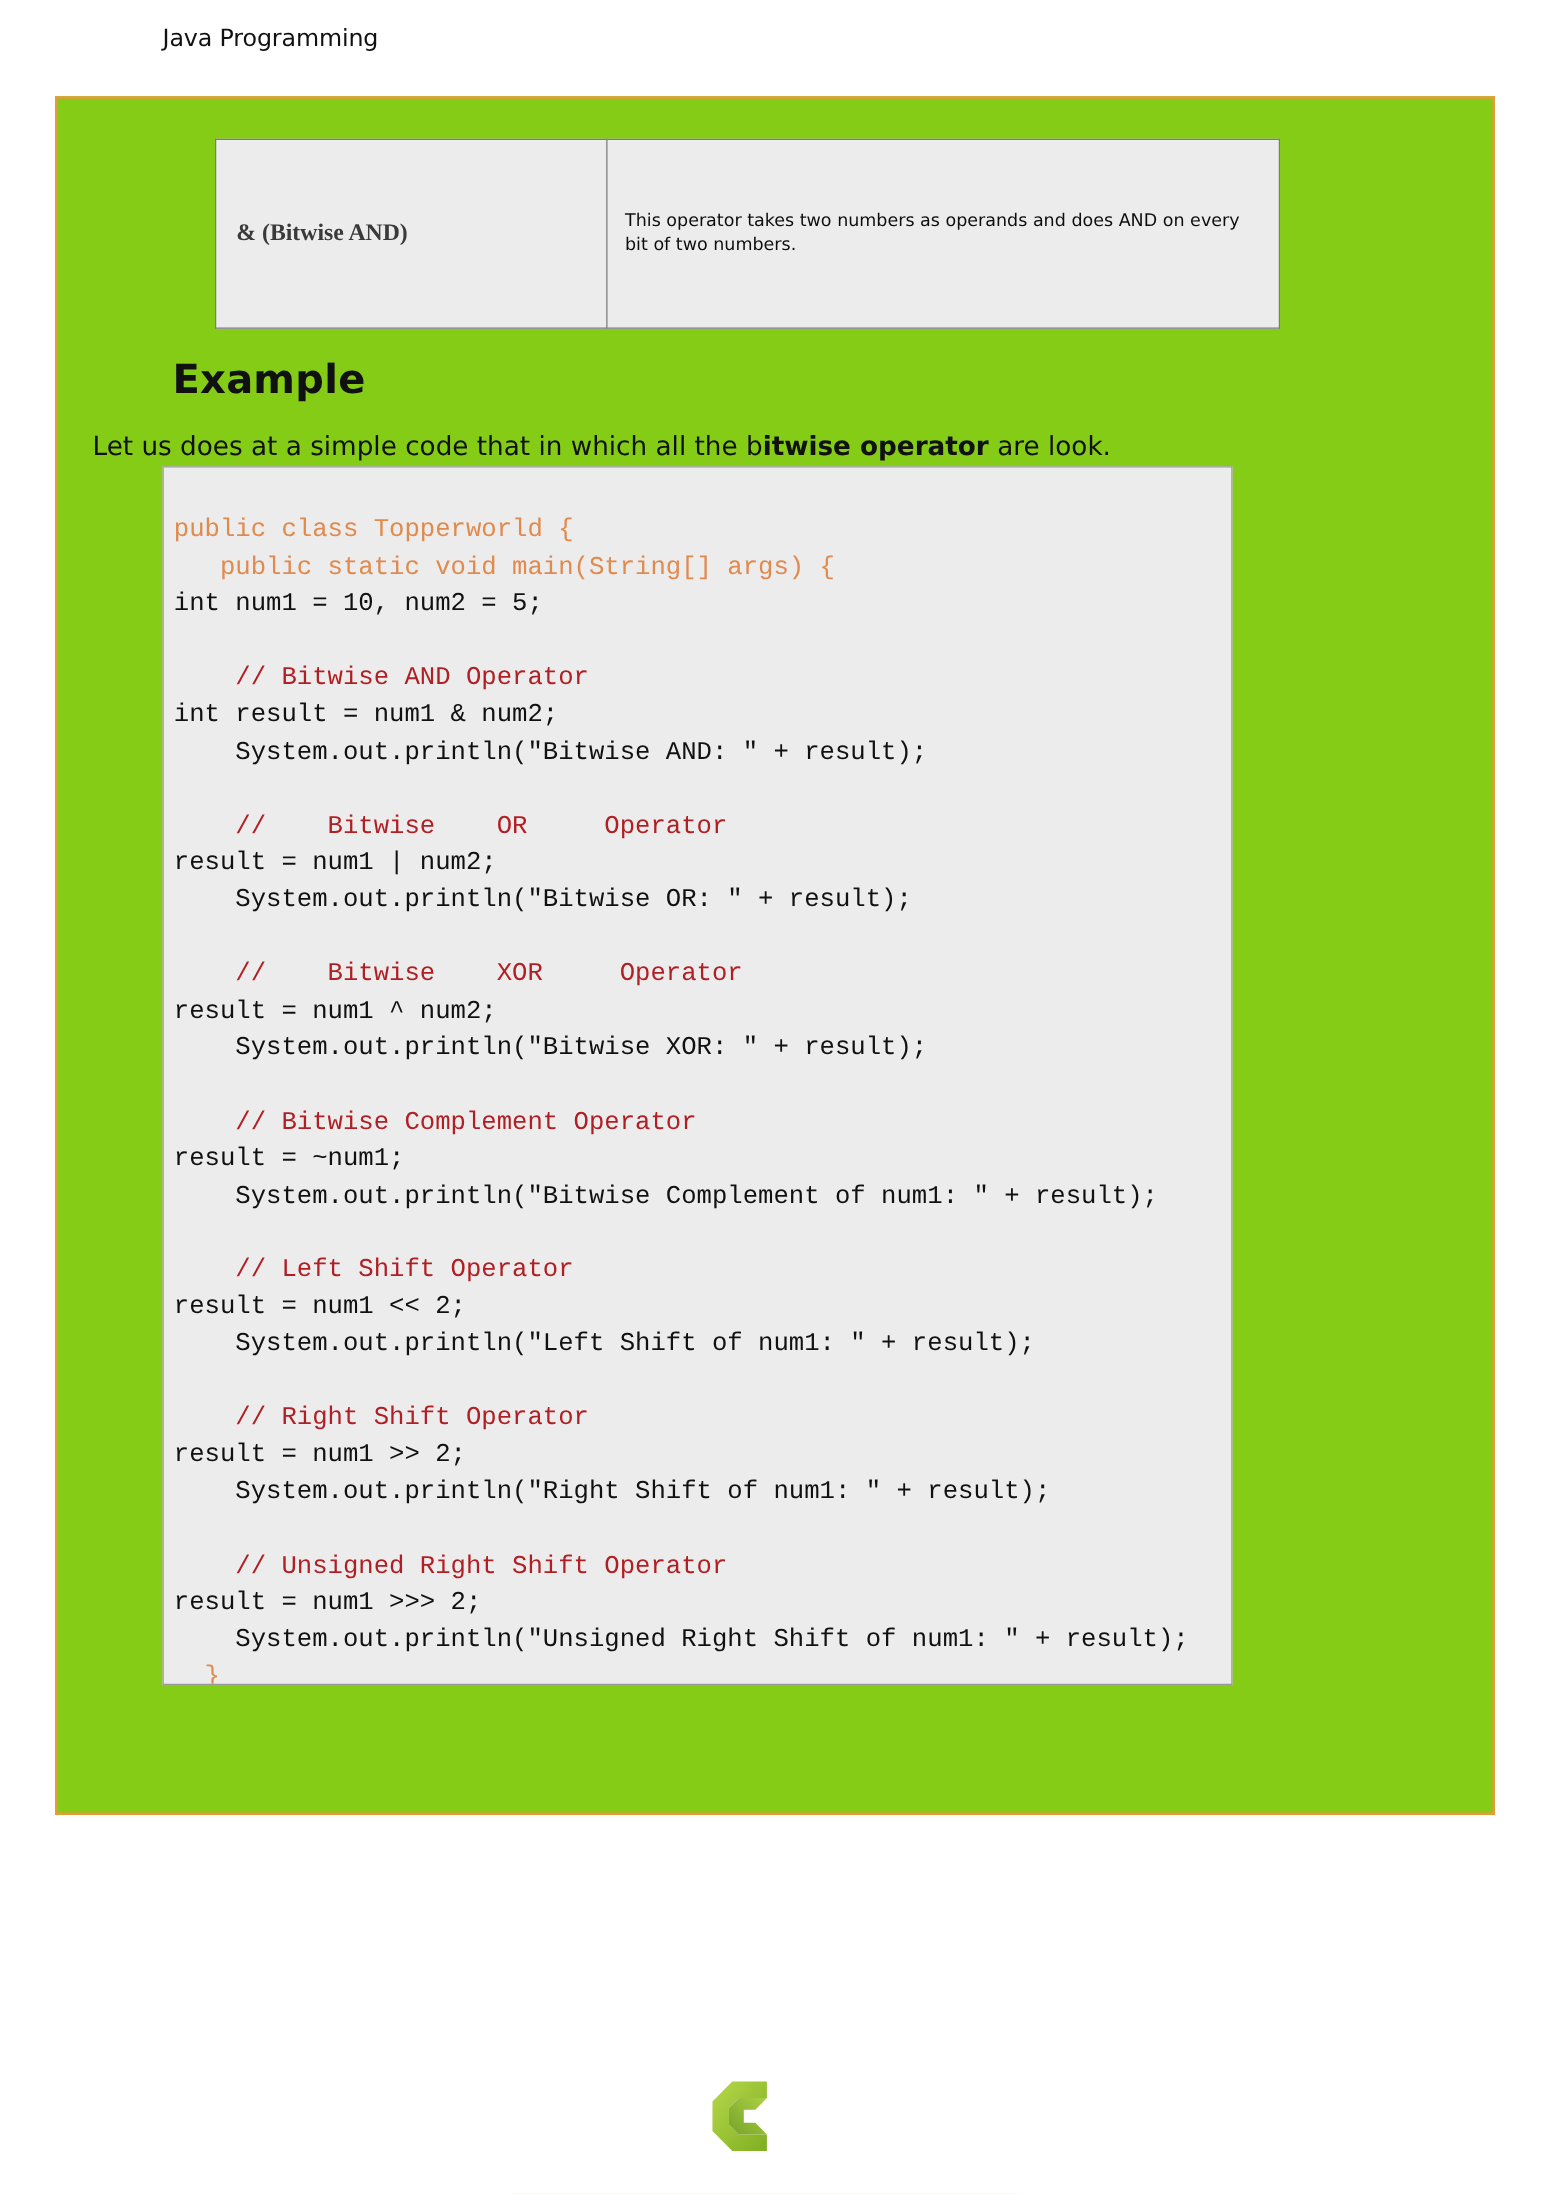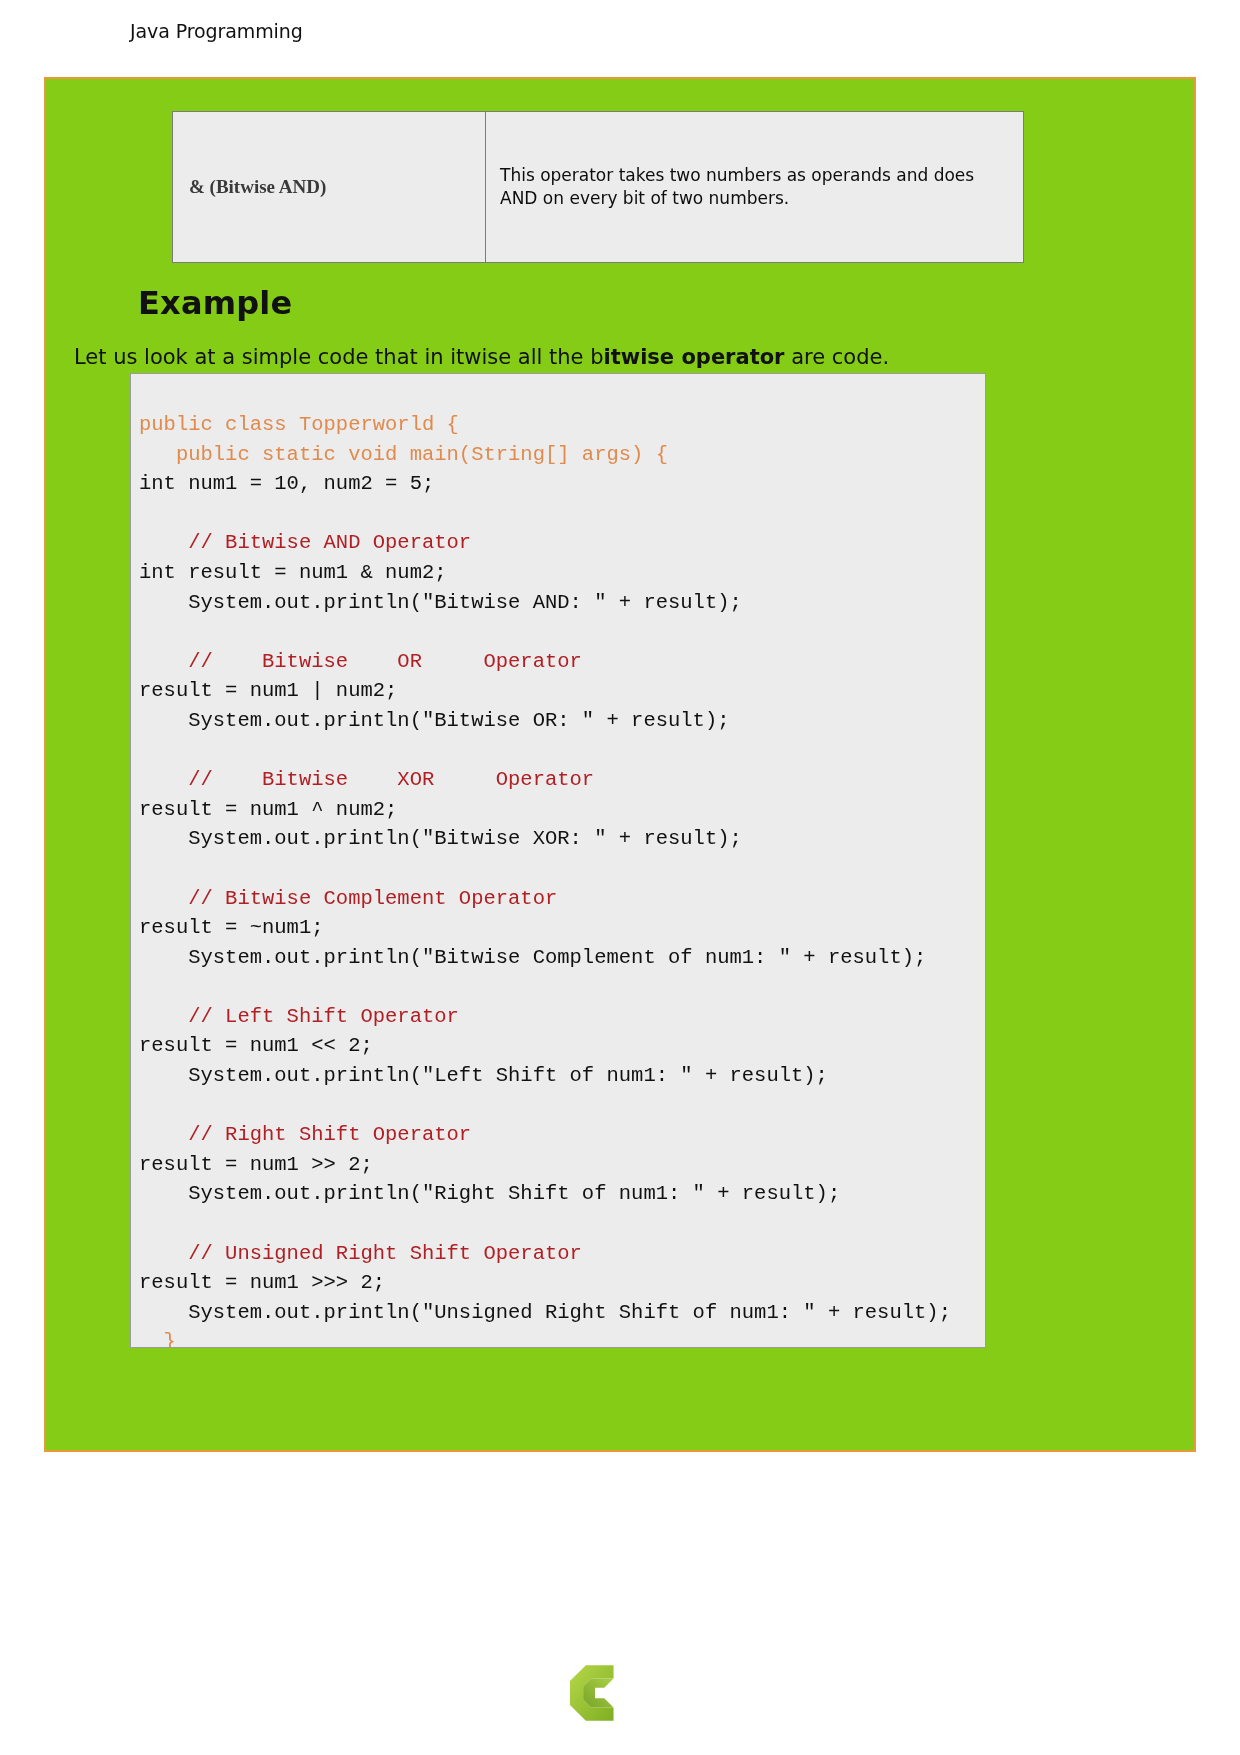--- a/index.html
+++ b/index.html
@@ -65,21 +65,21 @@
     height: 130px;
     padding: 10px 0 10px 16px;
     font-family: "Liberation Serif", serif;
     font-weight: bold;
     font-size: 19px;
     color: #3a3a3a;
   }
   .op-table td.c-desc {
     padding: 10px 18px 10px 14px;
     font-family: "DejaVu Sans", sans-serif;
-    font-size: 17px;
+    font-size: 14px;
     line-height: 1.35;
     color: #0d0d0d;
   }
 
   
   .example-heading {
     position: absolute;
     left: 92px;
     top: 205px;
     font-family: "DejaVu Sans", sans-serif;
@@ -154,21 +154,21 @@
       <tr>
         <td class="c-name">&amp; (Bitwise AND)</td>
         <td class="c-desc">This operator takes two numbers as operands and does AND on every  bit of two numbers.</td>
       </tr>
     </tbody>
   </table>
 
   <div class="example-heading">Example</div>
 
   <div class="intro-line">
-    <span>Let us look at a simple code that in itwise all the b</span><b>itwise operator</b><span> are code.</span>
+    <span>Let us does at a simple code that in which all the b</span><b>itwise operator</b><span> are look.</span>
   </div>
 
   <div class="code-box">
     <div class="code-body" id="code-body"><div class="code-line"><span class="c-decl">public class Topperworld {</span></div><div class="code-line"><span class="c-decl">   public static void main(String[] args) {</span></div><div class="code-line"><span class="c-stmt">int num1 = 10, num2 = 5;</span></div><div class="code-line blank">&nbsp;</div><div class="code-line"><span class="c-cmt">    // Bitwise AND Operator</span></div><div class="code-line"><span class="c-stmt">int result = num1 &amp; num2;</span></div><div class="code-line"><span class="c-stmt">    System.out.println("Bitwise AND: " + result);</span></div><div class="code-line blank">&nbsp;</div><div class="code-line"><span class="c-cmt">    //    Bitwise    OR     Operator</span></div><div class="code-line"><span class="c-stmt">result = num1 | num2;</span></div><div class="code-line"><span class="c-stmt">    System.out.println("Bitwise OR: " + result);</span></div><div class="code-line blank">&nbsp;</div><div class="code-line"><span class="c-cmt">    //    Bitwise    XOR     Operator</span></div><div class="code-line"><span class="c-stmt">result = num1 ^ num2;</span></div><div class="code-line"><span class="c-stmt">    System.out.println("Bitwise XOR: " + result);</span></div><div class="code-line blank">&nbsp;</div><div class="code-line"><span class="c-cmt">    // Bitwise Complement Operator</span></div><div class="code-line"><span class="c-stmt">result = ~num1;</span></div><div class="code-line"><span class="c-stmt">    System.out.println("Bitwise Complement of num1: " + result);</span></div><div class="code-line blank">&nbsp;</div><div class="code-line"><span class="c-cmt">    // Left Shift Operator</span></div><div class="code-line"><span class="c-stmt">result = num1 &lt;&lt; 2;</span></div><div class="code-line"><span class="c-stmt">    System.out.println("Left Shift of num1: " + result);</span></div><div class="code-line blank">&nbsp;</div><div class="code-line"><span class="c-cmt">    // Right Shift Operator</span></div><div class="code-line"><span class="c-stmt">result = num1 &gt;&gt; 2;</span></div><div class="code-line"><span class="c-stmt">    System.out.println("Right Shift of num1: " + result);</span></div><div class="code-line blank">&nbsp;</div><div class="code-line"><span class="c-cmt">    // Unsigned Right Shift Operator</span></div><div class="code-line"><span class="c-stmt">result = num1 &gt;&gt;&gt; 2;</span></div><div class="code-line"><span class="c-stmt">    System.out.println("Unsigned Right Shift of num1: " + result);</span></div><div class="code-line"><span class="c-decl">  }</span></div></div>
   </div>
 
 </div>
 
 <div class="footer-logo">
   <svg viewBox="0 0 100 100" width="66" height="66" aria-hidden="true">

